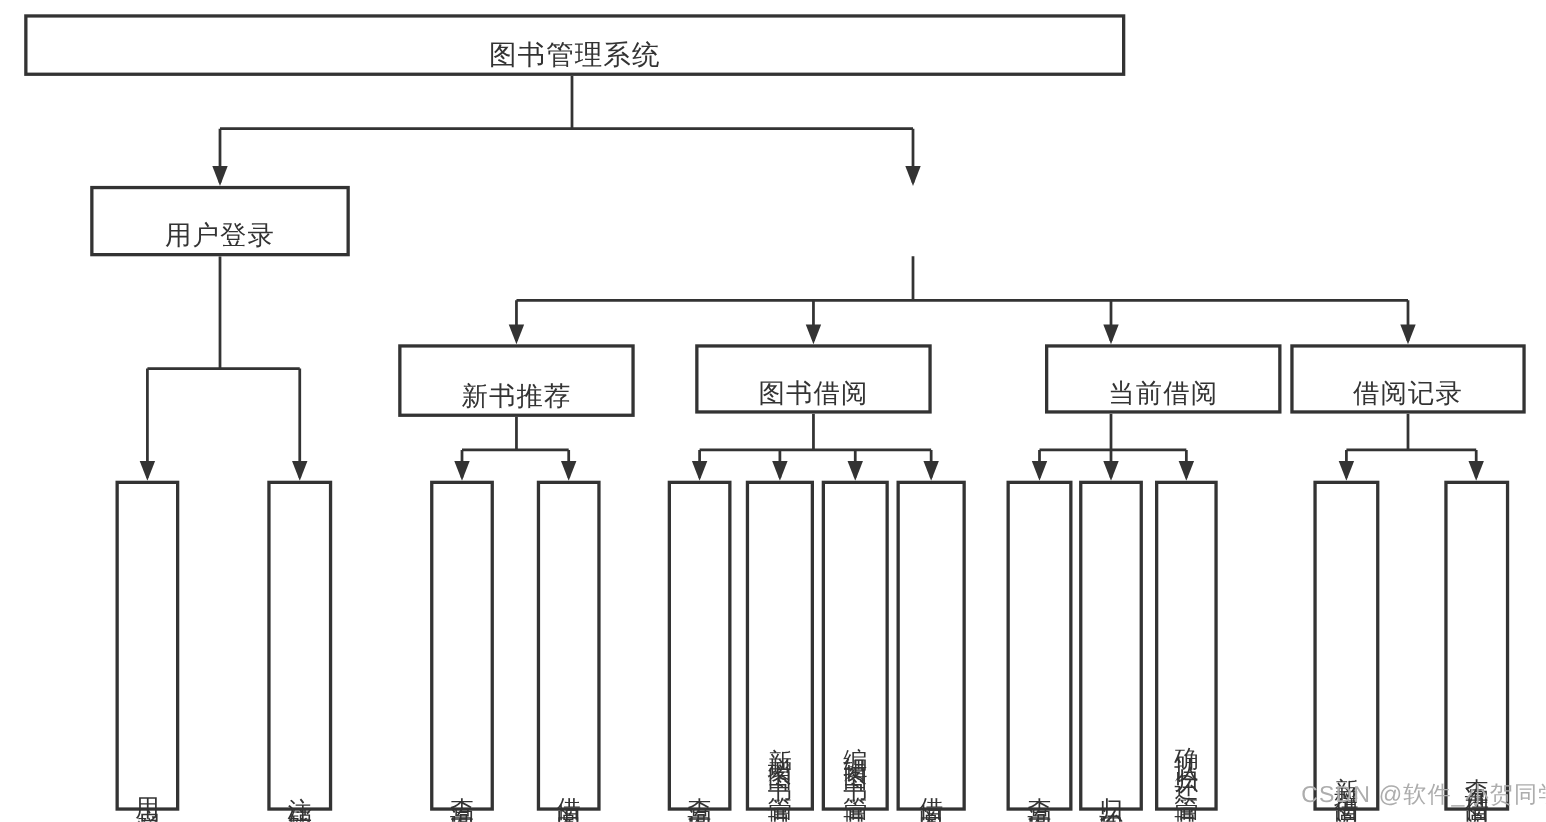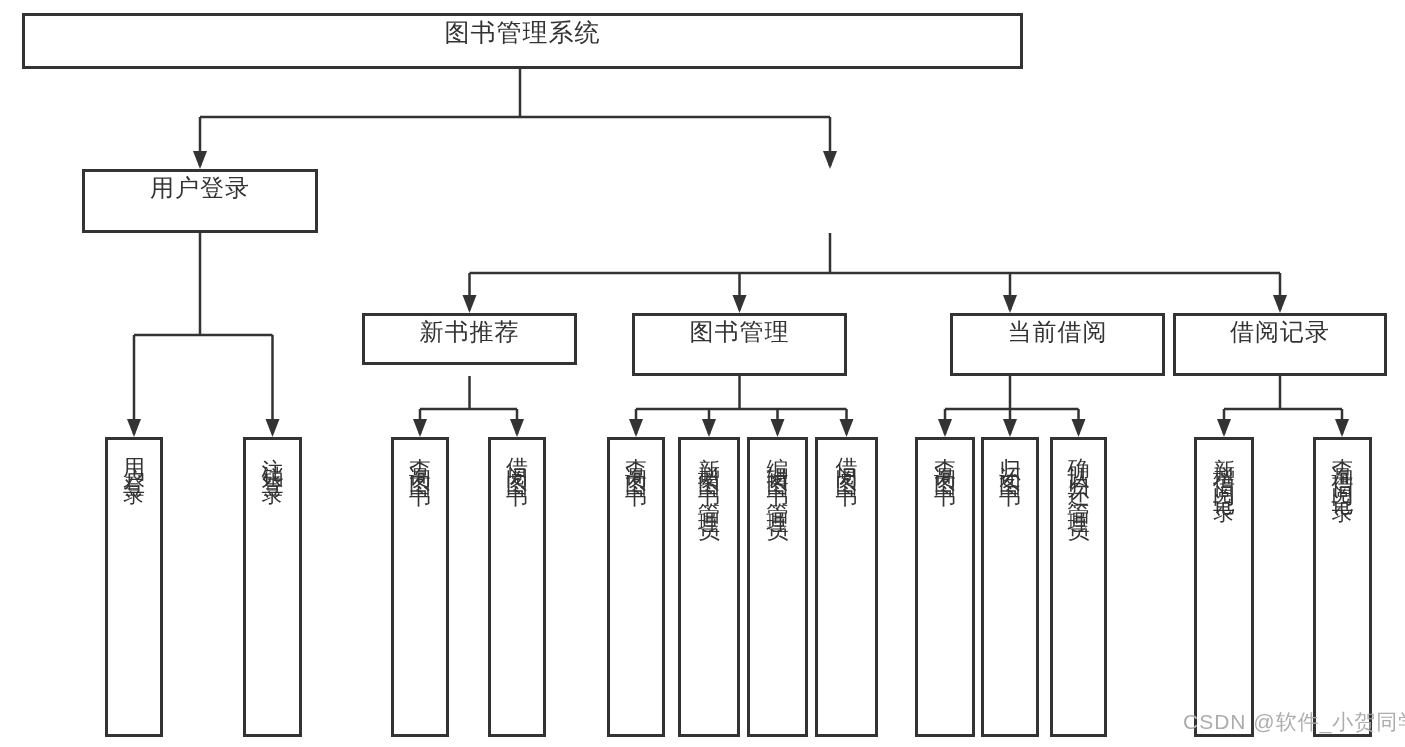--- a/index.html
+++ b/index.html
@@ -34,21 +34,21 @@
   .connector-layer path.arrow{
     stroke:none;
     fill:var(--line);
   }
   .node{
     position:absolute;
     box-sizing:border-box;
     border:3px solid var(--line);
     background:#ffffff;
     display:flex;
-    align-items:flex-start;
+    align-items:flex-end;
     justify-content:center;
     color:var(--text);
   }
   .hnode{font-size:24px;letter-spacing:1px;}
   .hnode.root{font-size:25px;}
   .vnode span{
     writing-mode:vertical-rl;
     text-orientation:mixed;
     font-size:22px;
     letter-spacing:9px;
@@ -124,25 +124,25 @@
   </svg>
 
   <div class="node hnode root" style="left:22px;top:13px;width:1001px;height:56px;">
     <span>图书管理系统</span>
   </div>
 
   <div class="node hnode" style="left:82px;top:169px;width:236px;height:64px;">
     <span>用户登录</span>
   </div>
 
-  <div class="node hnode" style="left:362px;top:313px;width:215px;height:52px;">
+  <div class="node hnode" style="left:362px;top:313px;width:215px;height:66px;">
     <span>新书推荐</span>
   </div>
   <div class="node hnode" style="left:632px;top:313px;width:215px;height:63px;">
-    <span>图书管理</span>
+    <span>图书借阅</span>
   </div>
   <div class="node hnode" style="left:950px;top:313px;width:215px;height:63px;">
     <span>当前借阅</span>
   </div>
   <div class="node hnode" style="left:1173px;top:313px;width:214px;height:63px;">
     <span>借阅记录</span>
   </div>
 
   <div class="node vnode" style="left:105px;top:437px;width:58px;height:300px;">
     <span>用户登录</span>

